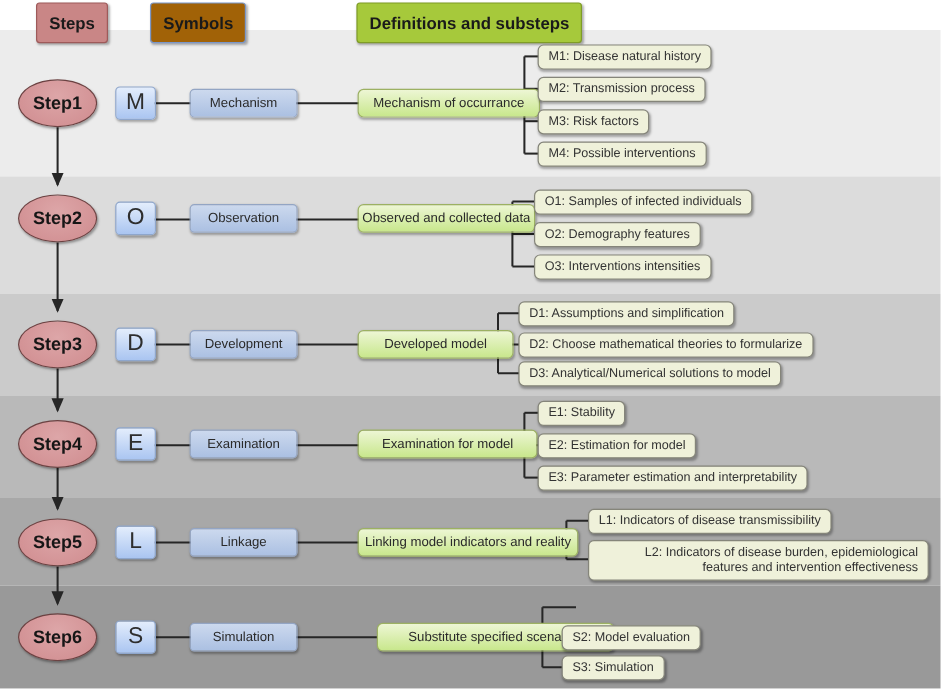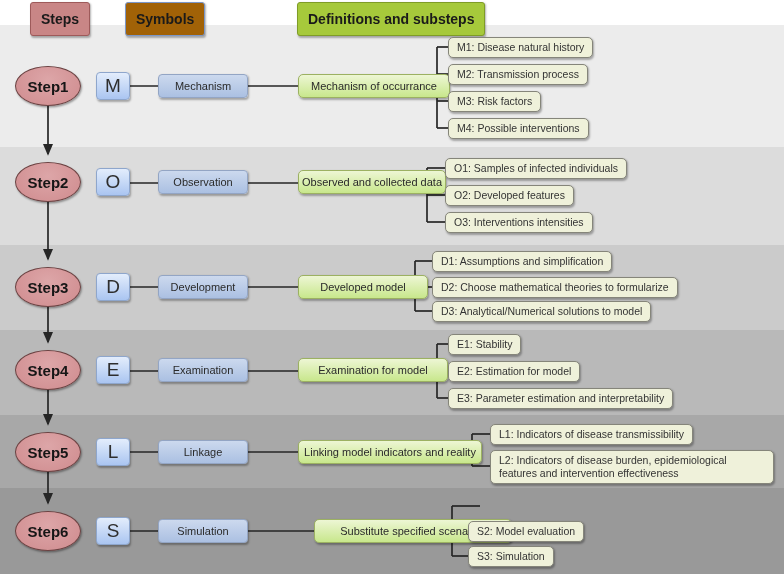--- a/index.html
+++ b/index.html
@@ -44,21 +44,21 @@
   .defb{
     height:24px;border-radius:5px;
     background:linear-gradient(#edf6d4,#c8e78c);
     border:1px solid #9cb162;box-shadow:1px 1.5px 2px rgba(0,0,0,.3);
     font-size:11px;color:#2a2a2a;white-space:nowrap;overflow:hidden;margin-left:30px;
   }
   .sub{
     position:absolute;z-index:2;box-sizing:border-box;
     padding:3px 8px;border-radius:5px;background:#eff1da;
     border:1px solid #85857a;box-shadow:1px 1.5px 2px rgba(0,0,0,.3);
-    font-size:10.5px;color:#333;white-space:nowrap;line-height:1.25;
+    font-size:10.5px;color:#333;white-space:nowrap;line-height:1.25;text-align:right;
   }
   .sub.wrap{white-space:normal;width:284px;}
 </style>
 </head>
 <body>
 
 <div id="canvas">
 
   <div class="band band1"></div>
   <div class="band band2"></div>
@@ -130,21 +130,21 @@
   <div class="sub" style="left:448px;top:37px">M1: Disease natural history</div>
   <div class="sub" style="left:448px;top:64px">M2: Transmission process</div>
   <div class="sub" style="left:448px;top:91px">M3: Risk factors</div>
   <div class="sub" style="left:448px;top:118px">M4: Possible interventions</div>
 
   <div class="node ellipse" style="left:15px;top:162px">Step2</div>
   <div class="node letter" style="left:96px;top:168px">O</div>
   <div class="node nameb" style="left:158px;top:170px">Observation</div>
   <div class="node defb" style="left:268px;top:170px;width:148px">Observed and collected data</div>
   <div class="sub" style="left:445px;top:158px">O1: Samples of infected individuals</div>
-  <div class="sub" style="left:445px;top:185px">O2: Developed features</div>
+  <div class="sub" style="left:445px;top:185px">O2: Demography features</div>
   <div class="sub" style="left:445px;top:212px">O3: Interventions intensities</div>
 
   <div class="node ellipse" style="left:15px;top:267px">Step3</div>
   <div class="node letter" style="left:96px;top:273px">D</div>
   <div class="node nameb" style="left:158px;top:275px">Development</div>
   <div class="node defb" style="left:268px;top:275px;width:130px">Developed model</div>
   <div class="sub" style="left:432px;top:251px">D1: Assumptions and simplification</div>
   <div class="sub" style="left:432px;top:277px">D2: Choose mathematical theories to formularize</div>
   <div class="sub" style="left:432px;top:301px">D3: Analytical/Numerical solutions to model</div>
 

